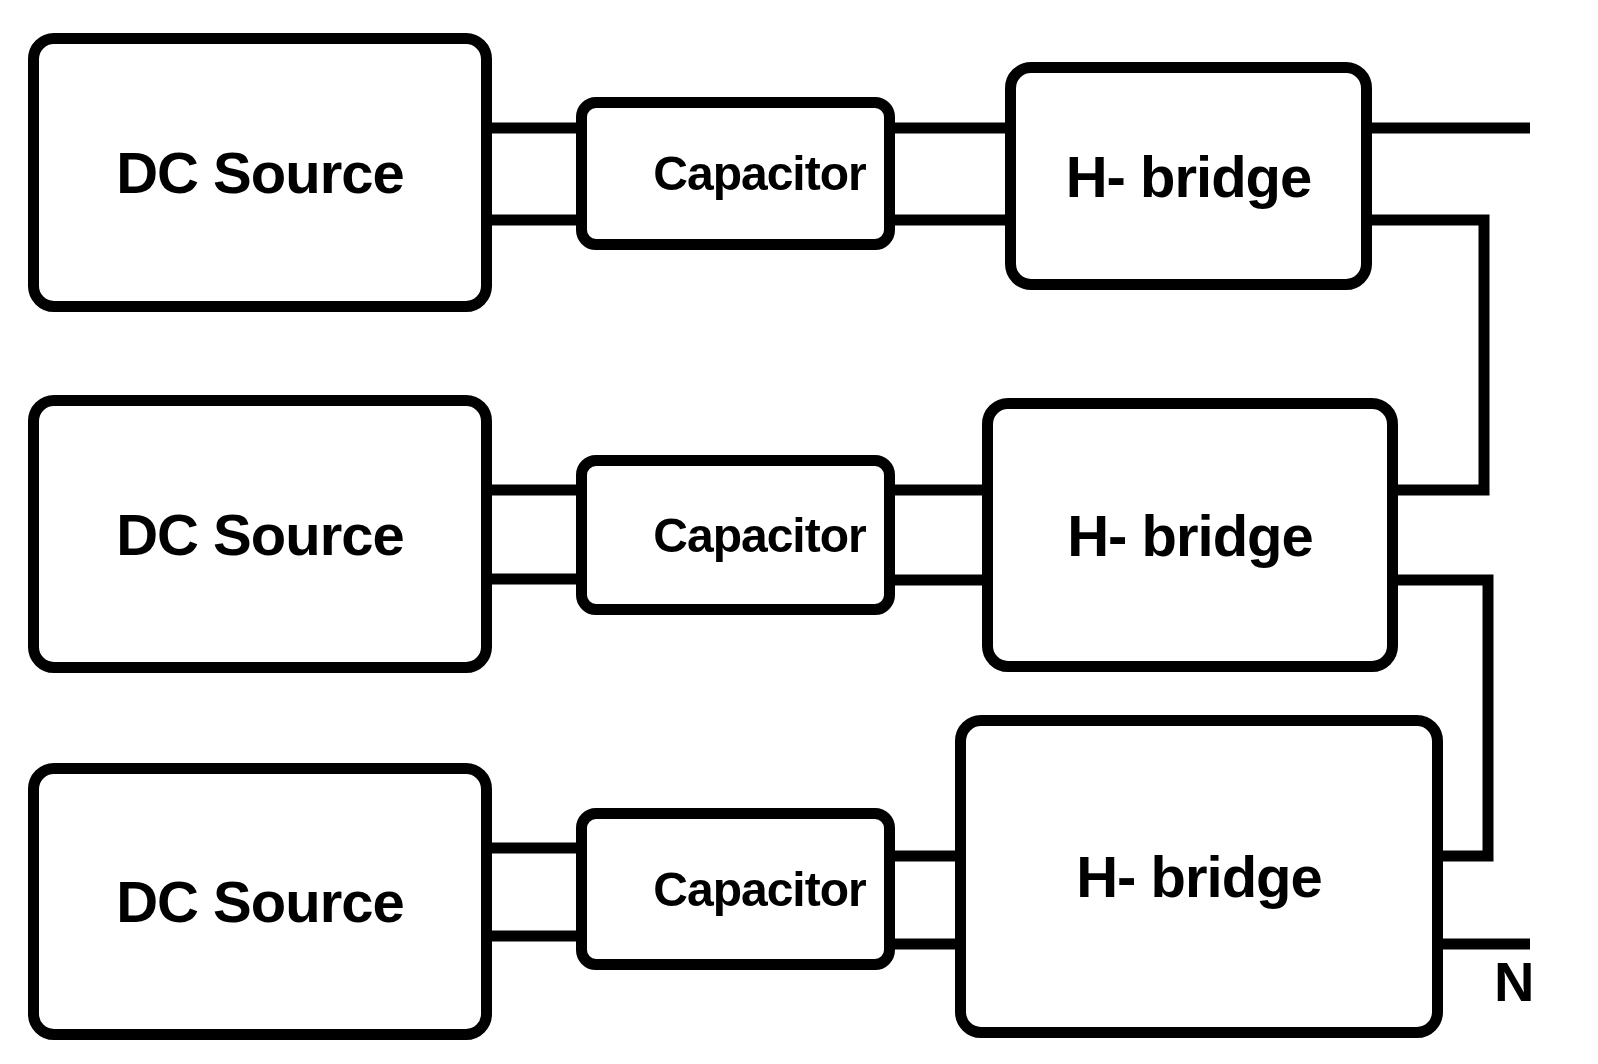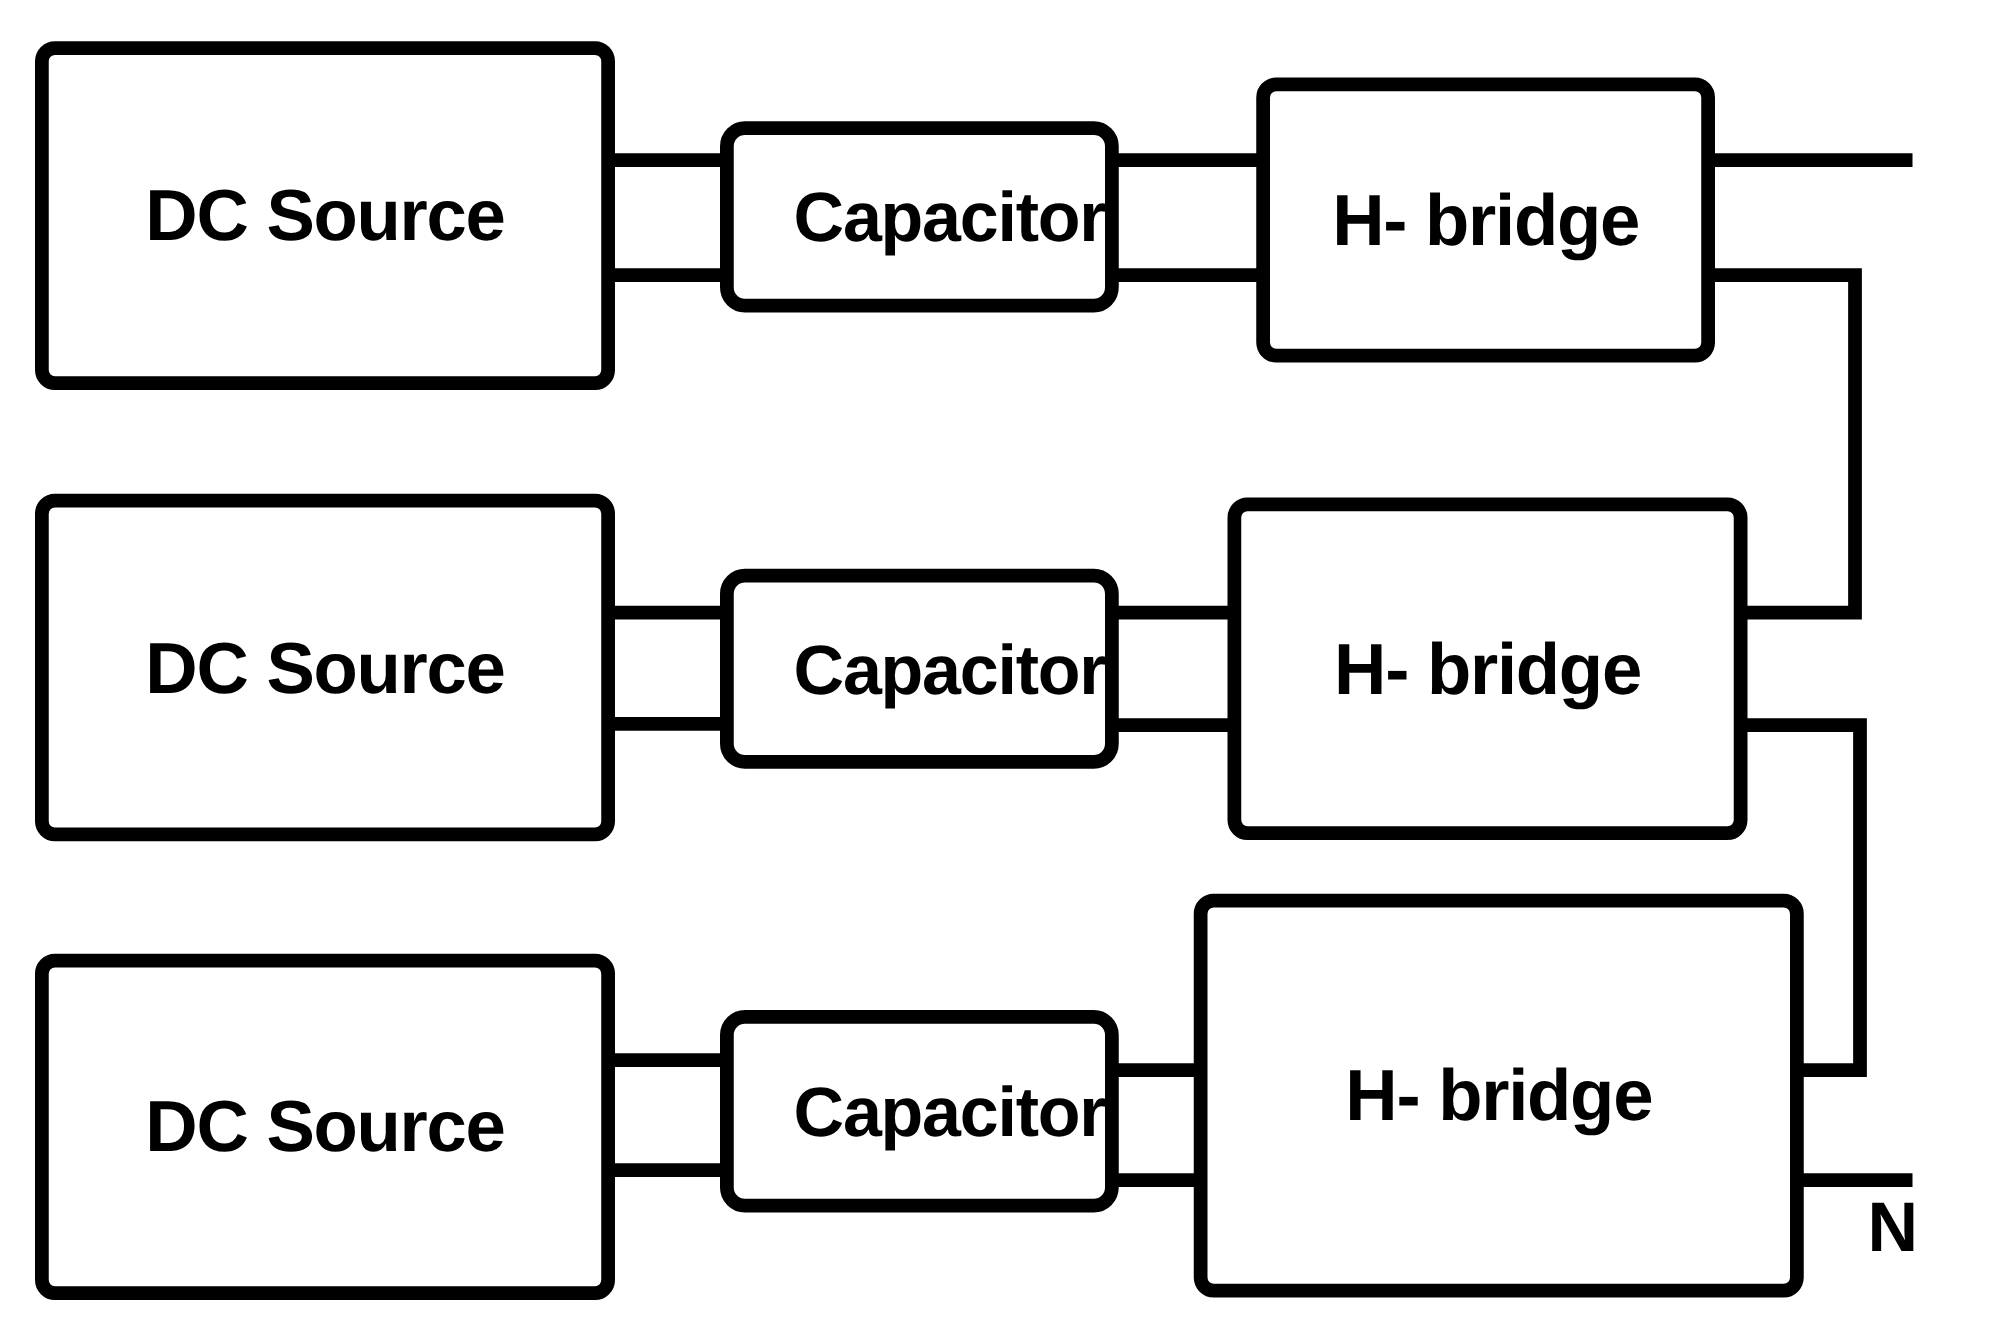--- a/index.html
+++ b/index.html
@@ -19,41 +19,41 @@
   }
   .wires path {
     fill: none;
     stroke: var(--line);
     stroke-width: 11;
   }
   .box {
     position: absolute;
     background: var(--bg);
     border: 11px solid var(--line);
-    border-radius: 16px;
+    border-radius: 26px;
     display: flex;
     align-items: center;
     justify-content: center;
   }
   .box span {
     font-weight: 700;
     font-size: 58px;
     color: var(--line);
     white-space: nowrap;
     letter-spacing: -1px;
   }
   
   .dc1 { left: 28px;  top: 33px;  width: 464px; height: 279px; }
   .dc2 { left: 28px;  top: 395px; width: 464px; height: 278px; }
   .dc3 { left: 28px;  top: 763px; width: 464px; height: 277px; }
   
   .cap1 { left: 576px; top: 97px;  width: 319px; height: 153px; border-radius: 20px; }
   .cap2 { left: 576px; top: 455px; width: 319px; height: 160px; border-radius: 20px; }
   .cap3 { left: 576px; top: 808px; width: 319px; height: 162px; border-radius: 20px; }
-  .cap1 span, .cap2 span, .cap3 span { font-size: 56px; margin-left: 48px; }
+  .cap1 span, .cap2 span, .cap3 span { font-size: 48px; margin-left: 48px; }
   
   .hb1 { left: 1005px; top: 62px;  width: 367px; height: 228px; }
   .hb2 { left: 982px;  top: 398px; width: 416px; height: 274px; }
   .hb3 { left: 955px;  top: 715px; width: 488px; height: 323px; }
   
   .terminal {
     position: absolute;
     font-weight: 700;
     font-size: 56px;
     color: var(--line);

